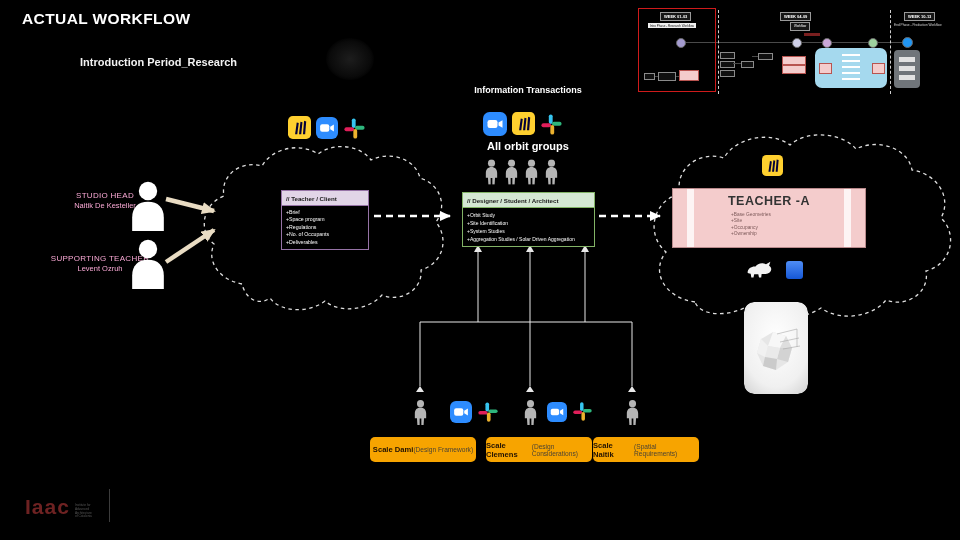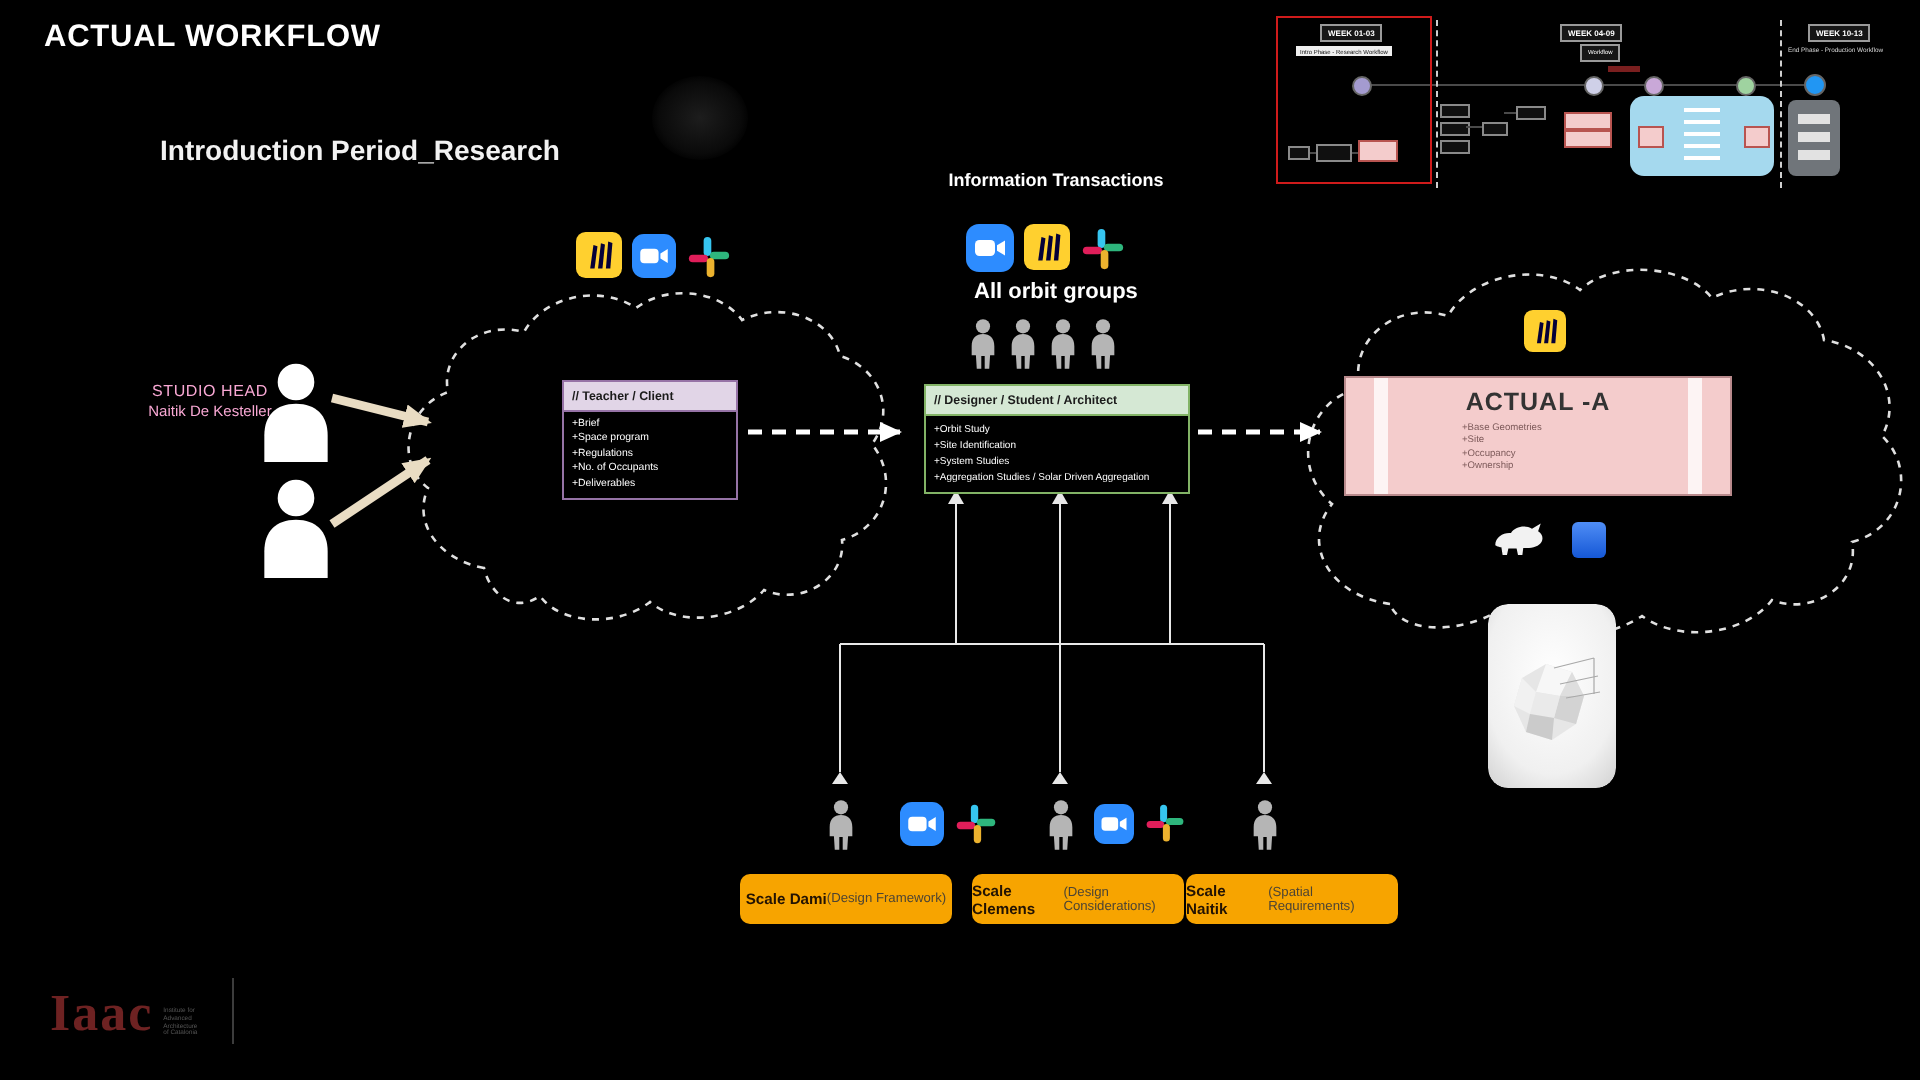--- a/index.html
+++ b/index.html
@@ -2,21 +2,21 @@
 <html><head>
 <meta charset="utf-8">
 <style>
   html,body{margin:0;padding:0;background:#000;}
   .slide{position:relative;width:960px;height:524px;background:#000;overflow:hidden;
          font-family:"Liberation Sans",sans-serif;color:#fff;}
   .abs{position:absolute;}
   svg{display:block;}
   
   .title{left:22px;top:10px;font-size:15.5px;font-weight:bold;letter-spacing:.4px;color:#fff;}
-  .subtitle{left:32px;top:67px;font-size:14px;font-weight:bold;color:#f2f2f2;padding-left:48px;}
+  .subtitle{left:32px;top:56px;font-size:11px;font-weight:bold;color:#f2f2f2;padding-left:48px;}
   
   .actor-label{width:150px;text-align:center;color:#f9a8d4;}
   .actor-role{font-size:8px;letter-spacing:.3px;}
   .actor-name{font-size:7.5px;margin-top:1px;}
   
   .proc-box{z-index:3;}
   .proc-head{font-size:6.2px;font-weight:bold;color:#1b1b1b;padding:3.5px 4px;}
   .proc-body{background:#000;color:#fff;font-size:5.2px;line-height:7.4px;padding:3px 4px;}
   .teacher .proc-head{background:#e1d5e7;border:1px solid #9673a6;border-bottom:none;}
   .teacher .proc-body{border:1px solid #9673a6;}
@@ -41,21 +41,21 @@
             font-size:4px;line-height:5px;padding:1px 3px;font-weight:bold;white-space:nowrap;}
   .mm-sublabel{position:absolute;background:#efefef;color:#111;font-size:3px;line-height:4px;
                padding:.5px 2px;white-space:nowrap;}
   .mm-dot{position:absolute;width:8px;height:8px;border-radius:50%;border:1px solid #666;}
   .mm-box{position:absolute;background:#101010;border:.5px solid #8a8a8a;}
   .mm-pink{background:#f4cccc;border:.5px solid #b85450;}
   .mm-line{position:absolute;background:#4a4a4a;}
   .mm-dash{position:absolute;border-left:1px dashed #cfcfcf;width:0;}
   .mm-text{position:absolute;color:#d8d8d8;font-size:3.2px;line-height:4px;white-space:nowrap;}
   
-  .logo-text{font-family:Liberation Serif, serif;font-weight:bold;font-size:26px;
+  .logo-text{font-family:Liberation Sans, sans-serif;font-weight:bold;font-size:21px;
              color:#6e2222;letter-spacing:1px;line-height:20px;}
   .logo-lines{font-size:3.2px;line-height:3.8px;color:#565656;}
   .card{border-radius:10px;z-index:3;}
   .ghost{background:radial-gradient(ellipse at center,#1d1d1d 0%,#0a0a0a 60%,transparent 75%);
          border-radius:50%;}
 </style>
 </head>
 <body>
 
 <div class="slide">
@@ -135,20 +135,24 @@
   <div class="abs ghost" style="left:326px;top:38px;width:48px;height:42px;z-index:1"></div>
 
   <div class="abs actor-label" style="left:30px;top:191px;z-index:3">
     <div class="actor-role">STUDIO HEAD</div>
     <div class="actor-name">Naitik De Kesteller</div>
   </div>
   <svg class="abs" width="40" height="50" viewBox="0 0 24 30" style="left:128px;top:181px;color:#fff;z-index:3">
       <use href="#sym-bust"></use>
     </svg>
 
+  <div class="abs actor-label" style="left:25px;top:254px;z-index:3">
+    <div class="actor-role">SUPPORTING TEACHER</div>
+    <div class="actor-name">Levent Ozruh</div>
+  </div>
   <svg class="abs" width="40" height="50" viewBox="0 0 24 30" style="left:128px;top:239px;color:#fff;z-index:3">
       <use href="#sym-bust"></use>
     </svg>
 
   <svg class="abs" width="23" height="23" style="left:288px;top:116px;z-index:3">
       <use href="#sym-miro"></use>
     </svg>
   <svg class="abs" width="22" height="22" style="left:316px;top:117px;z-index:3">
       <use href="#sym-zoom"></use>
     </svg>
@@ -203,21 +207,21 @@
     </div>
   </div>
 
   <svg class="abs" width="21" height="21" style="left:762px;top:155px;z-index:3">
       <use href="#sym-miro"></use>
     </svg>
 
   <div class="abs stream" style="left:672px;top:188px;width:192px;height:58px">
     <div class="stream-stripe" style="left:14px"></div>
     <div class="stream-stripe" style="left:171px"></div>
-    <div class="stream-title">ACTUAL -A</div>
+    <div class="stream-title">TEACHER -A</div>
     <div class="stream-items">
       <div>+Base Geometries</div>
       <div>+Site</div>
       <div>+Occupancy</div>
       <div>+Ownership</div>
     </div>
   </div>
 
   <svg class="abs" width="28" height="20" viewBox="0 0 32 22" style="left:745px;top:260px;z-index:3">
       <use href="#sym-rhino"></use>

